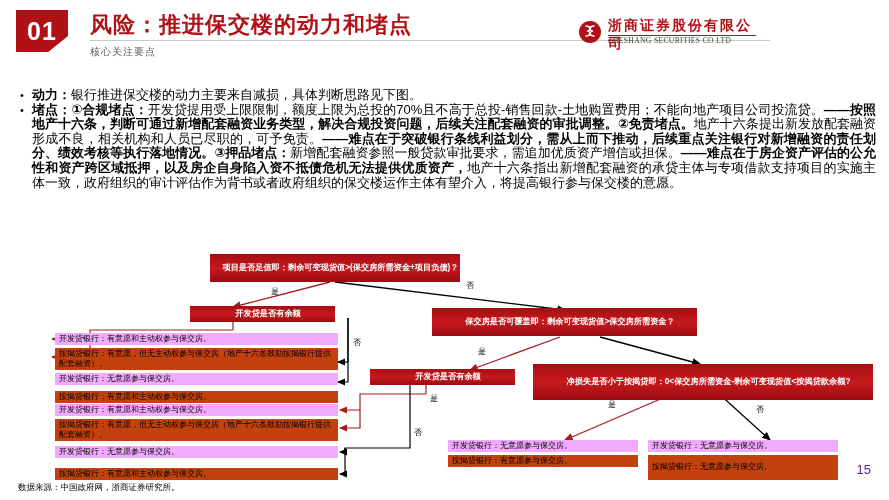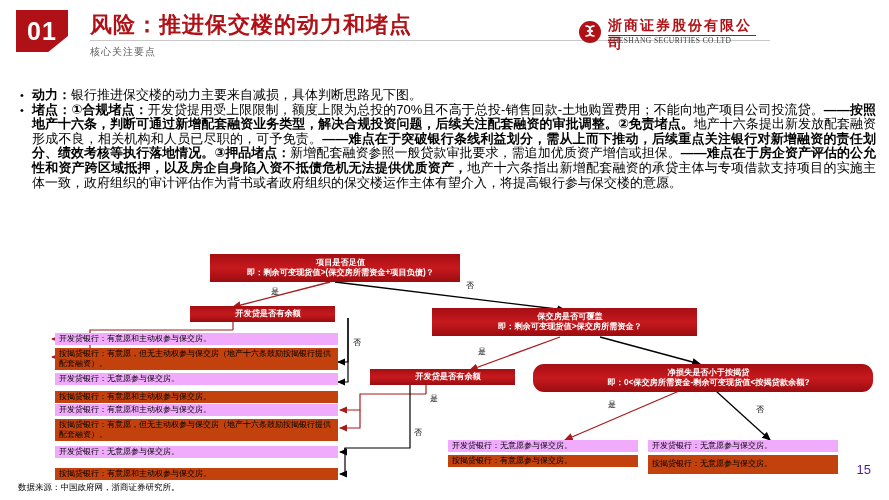--- a/index.html
+++ b/index.html
@@ -51,21 +51,21 @@
   }
   .b{font-weight:bold;}
 
   
   .chart{position:absolute;left:0;top:252px;width:889px;height:232px;}
   .chart svg{position:absolute;left:0;top:0;}
 
   .rbox{
     position:absolute;background:#B01116;color:#fff;text-align:center;
     font-size:8.2px;line-height:10.5px;font-weight:bold;
-    display:flex;flex-direction:column;align-items:center;justify-content:center;
+    display:flex;align-items:center;justify-content:center;
     box-sizing:border-box;
     padding-left:11px;
   }
   .rbox.grad{background:linear-gradient(180deg,#A50E13 0%,#C7191E 50%,#9B0C10 100%);}
 
   .gbox{
     position:absolute;box-sizing:border-box;
     font-size:8px;line-height:10.5px;color:#000;
     padding:1px 4px;display:flex;align-items:center;
   }
@@ -165,21 +165,21 @@
 
     <div class="rbox grad" style="left:432px;top:56px;width:265px;height:28px;">
       <div>保交房是否可覆盖</div>
       <div>即：剩余可变现货值&gt;保交房所需资金？</div>
     </div>
 
     <div class="rbox grad" style="left:370px;top:117px;width:145px;height:16px;">
       <div>开发贷是否有余额</div>
     </div>
 
-    <div class="rbox grad" style="left:533px;top:112px;width:340px;height:28px;border-radius:11px;">
+    <div class="rbox grad" style="left:533px;top:112px;width:340px;height:36px;">
       <div>净损失是否小于按揭贷</div>
       <div>即：0&lt;保交房所需资金-剩余可变现货值&lt;按揭贷款余额?</div>
     </div>
 
     <div class="lbl" style="left:271px;top:34px;">是</div>
     <div class="lbl" style="left:466px;top:28px;">否</div>
     <div class="lbl" style="left:353px;top:85px;">否</div>
     <div class="lbl" style="left:478px;top:94px;">是</div>
     <div class="lbl" style="left:430px;top:141px;">是</div>
     <div class="lbl" style="left:414px;top:175px;">否</div>
@@ -193,18 +193,18 @@
 
     <div class="gbox gray" style="left:55px;top:152px;width:283px;height:12px;">开发贷银行：有意愿和主动权参与保交房。</div>
     <div class="gbox pink two" style="left:55px;top:167px;width:283px;height:22px;">按揭贷银行：有意愿，但无主动权参与保交房（地产十六条鼓励按揭银行提供配套融资）。</div>
     <div class="gbox gray" style="left:55px;top:194px;width:283px;height:12px;">开发贷银行：无意愿参与保交房。</div>
     <div class="gbox pink" style="left:55px;top:216px;width:283px;height:12px;">按揭贷银行：有意愿和主动权参与保交房。</div>
 
     <div class="gbox gray" style="left:448px;top:188px;width:190px;height:12px;">开发贷银行：无意愿参与保交房。</div>
     <div class="gbox pink" style="left:448px;top:203px;width:190px;height:12px;">按揭贷银行：有意愿参与保交房。</div>
 
     <div class="gbox gray" style="left:648px;top:188px;width:190px;height:12px;">开发贷银行：无意愿参与保交房。</div>
-    <div class="gbox pink" style="left:648px;top:203px;width:190px;height:19px;">按揭贷银行：无意愿参与保交房。</div>
+    <div class="gbox pink" style="left:648px;top:203px;width:190px;height:25px;">按揭贷银行：无意愿参与保交房。</div>
   </div>
 
   <div class="footer">数据来源：中国政府网，浙商证券研究所。</div>
   <div class="pagenum">15</div>
 </div>
 
 </body></html>

